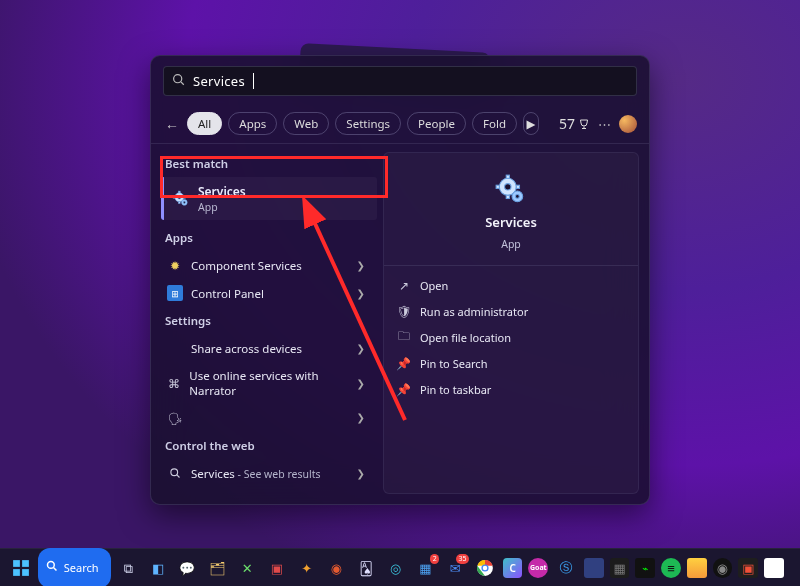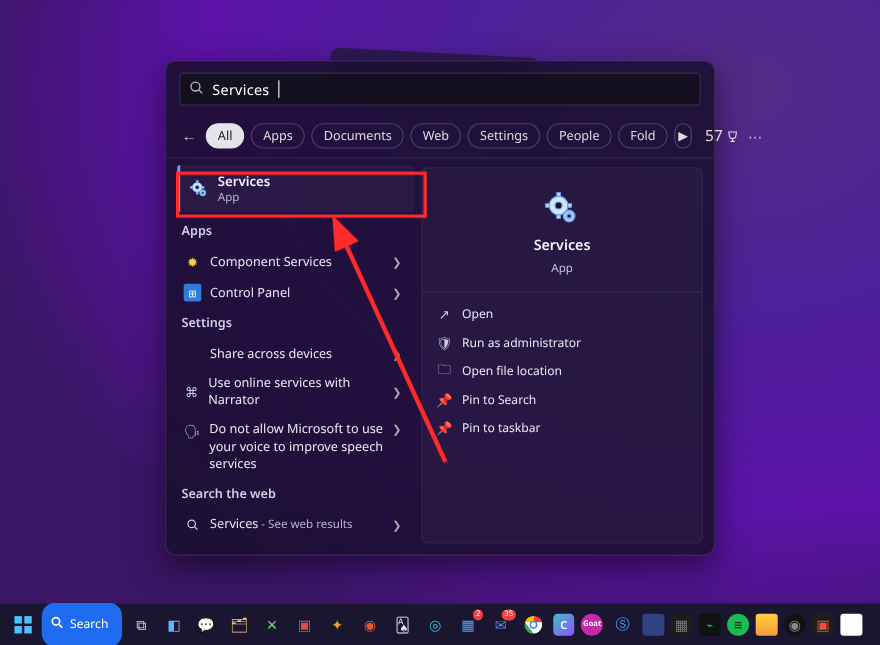--- a/index.html
+++ b/index.html
@@ -169,40 +169,40 @@
         </svg>
     </span>
     <span class="txt">Services</span>
     <span class="caret"></span>
   </div>
 
   <div class="filterbar">
     <span class="back">←</span>
     <span class="pill active">All</span>
     <span class="pill">Apps</span>
-    <span class="pill">Documents</span>
     <span class="pill">Web</span>
     <span class="pill">Settings</span>
     <span class="pill">People</span>
     <span class="pill wfold">Fold</span>
     <span class="pill icon">▶</span>
     <span class="spacer"></span>
     <span class="points">
       <span>57</span>
       <svg width="12" height="12" viewBox="0 0 24 24" fill="none" stroke="#ddd" stroke-width="2">
           <path d="M8 21h8M12 17v4M5 4h14l-1 6a6 6 0 01-12 0L5 4z"></path>
         </svg>
     </span>
     <span style="color:#ccc;font-size:13px;padding:0 2px">⋯</span>
     <span class="avatar"></span>
   </div>
 
   <div class="content">
 
     <div class="left">
+      <div class="section-label">Best match</div>
 
       <div class="row bestmatch">
         <span class="gear-icon">
           <svg viewBox="0 0 32 32">
               <g fill="#c8e0ff" stroke="#6aa0e0" stroke-width="1">
             <circle cx="13" cy="13" r="8"></circle>
                 <circle cx="13" cy="13" r="3" fill="#1a1030"></circle>
             <g transform="translate(13 13)">
                   <rect x="-1.5" y="-11" width="3" height="3"></rect>
                   <rect x="-1.5" y="8" width="3" height="3"></rect>
@@ -238,25 +238,24 @@
         <span>Share across devices</span>
         <span class="chev">❯</span>
       </div>
       <div class="row">
         <span class="mini-icon">⌘</span>
         <span>Use online services with Narrator</span>
         <span class="chev">❯</span>
       </div>
       <div class="row" style="align-items:flex-start">
         <span class="mini-icon">🗣</span>
-        <span style="line-height:1.35">Do not allow Microsoft to use your voice to improve speech services</span>
-        <span class="chev">❯</span>
-      </div>
-
-      <div class="section-label">Search the web</div>
+        <span class="chev">❯</span>
+      </div>
+
+      <div class="section-label">Control the web</div>
       <div class="row">
         <span class="mini-icon search">
           <svg viewBox="0 0 16 16" width="12" height="12" fill="none" stroke="#ccd" stroke-width="1.5">
               <circle cx="7" cy="7" r="4.5"></circle>
               <line x1="10.5" y1="10.5" x2="14" y2="14"></line>
             </svg>
         </span>
         <span>
           <span>Services</span><span class="small"> - See web results</span>
         </span>

